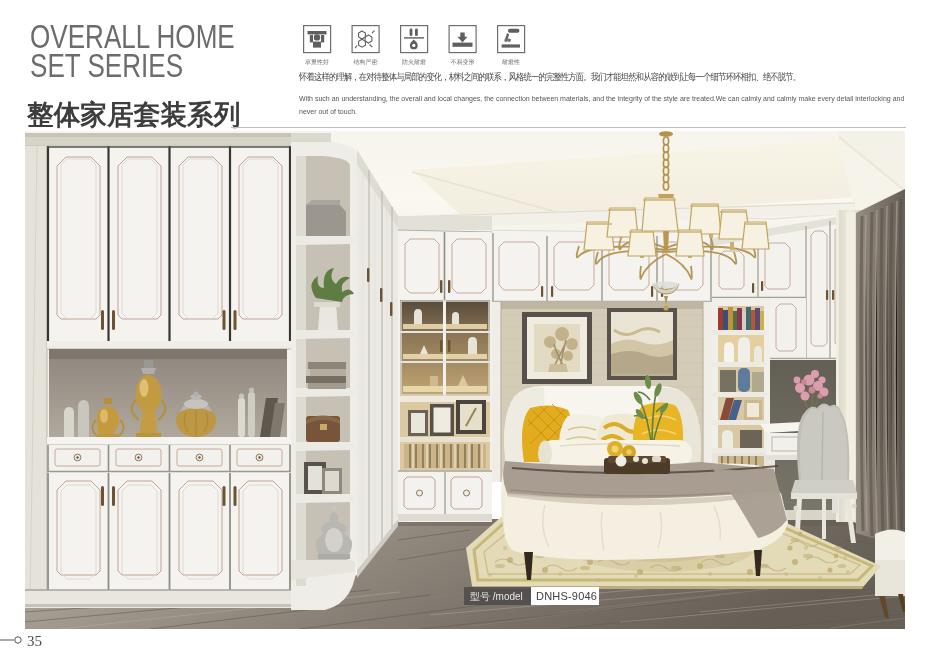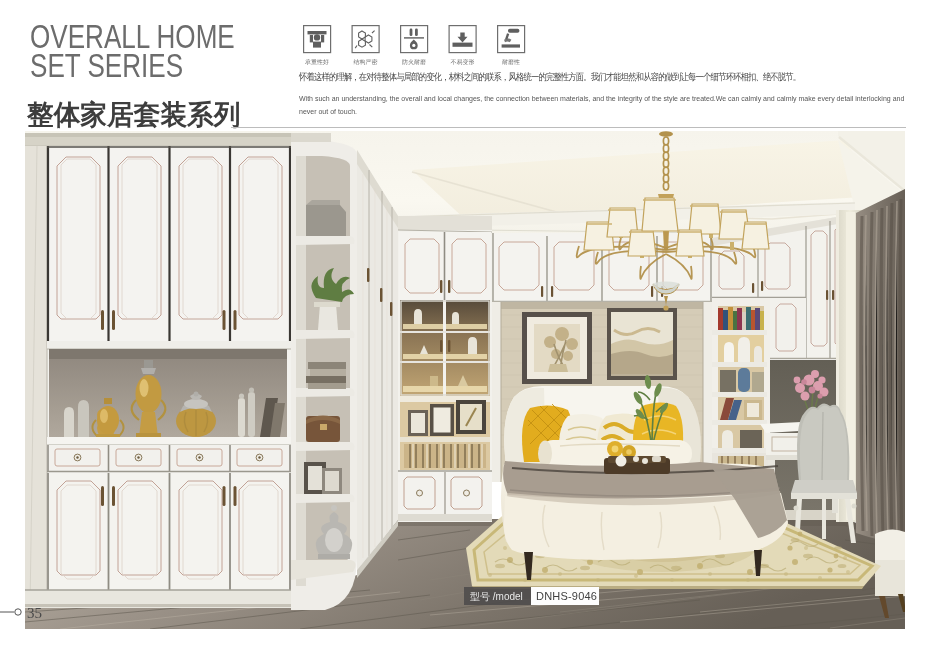--- a/index.html
+++ b/index.html
@@ -981,19 +981,19 @@
 </g>
 
 <g>
 <rect x="464" y="587" width="67" height="18" fill="#4d4b4b" opacity="0.88"></rect>
 <rect x="531" y="587" width="68" height="18" fill="#fdfdfd"></rect>
 <text x="470" y="600" font-size="10" fill="#e8e8e8">型号 /model</text>
 <text x="536" y="600" font-size="11" fill="#3f3f3f" letter-spacing="0.2">DNHS-9046</text>
 </g>
 </svg>
 
-<div class="abs" style="left:0;top:604px;width:70px;height:20px;">
+<div class="abs" style="left:0;top:632px;width:70px;height:20px;">
 <svg width="70" height="20">
       <line x1="0" y1="8" x2="14" y2="8" stroke="#555" stroke-width="1"></line>
       <circle cx="18" cy="8" r="3.2" fill="none" stroke="#555" stroke-width="1"></circle>
       <text x="27" y="13.5" font-family="Liberation Serif" font-size="15" fill="#4a4a4a">35</text>
     </svg>
 </div>
 
 </body></html>

